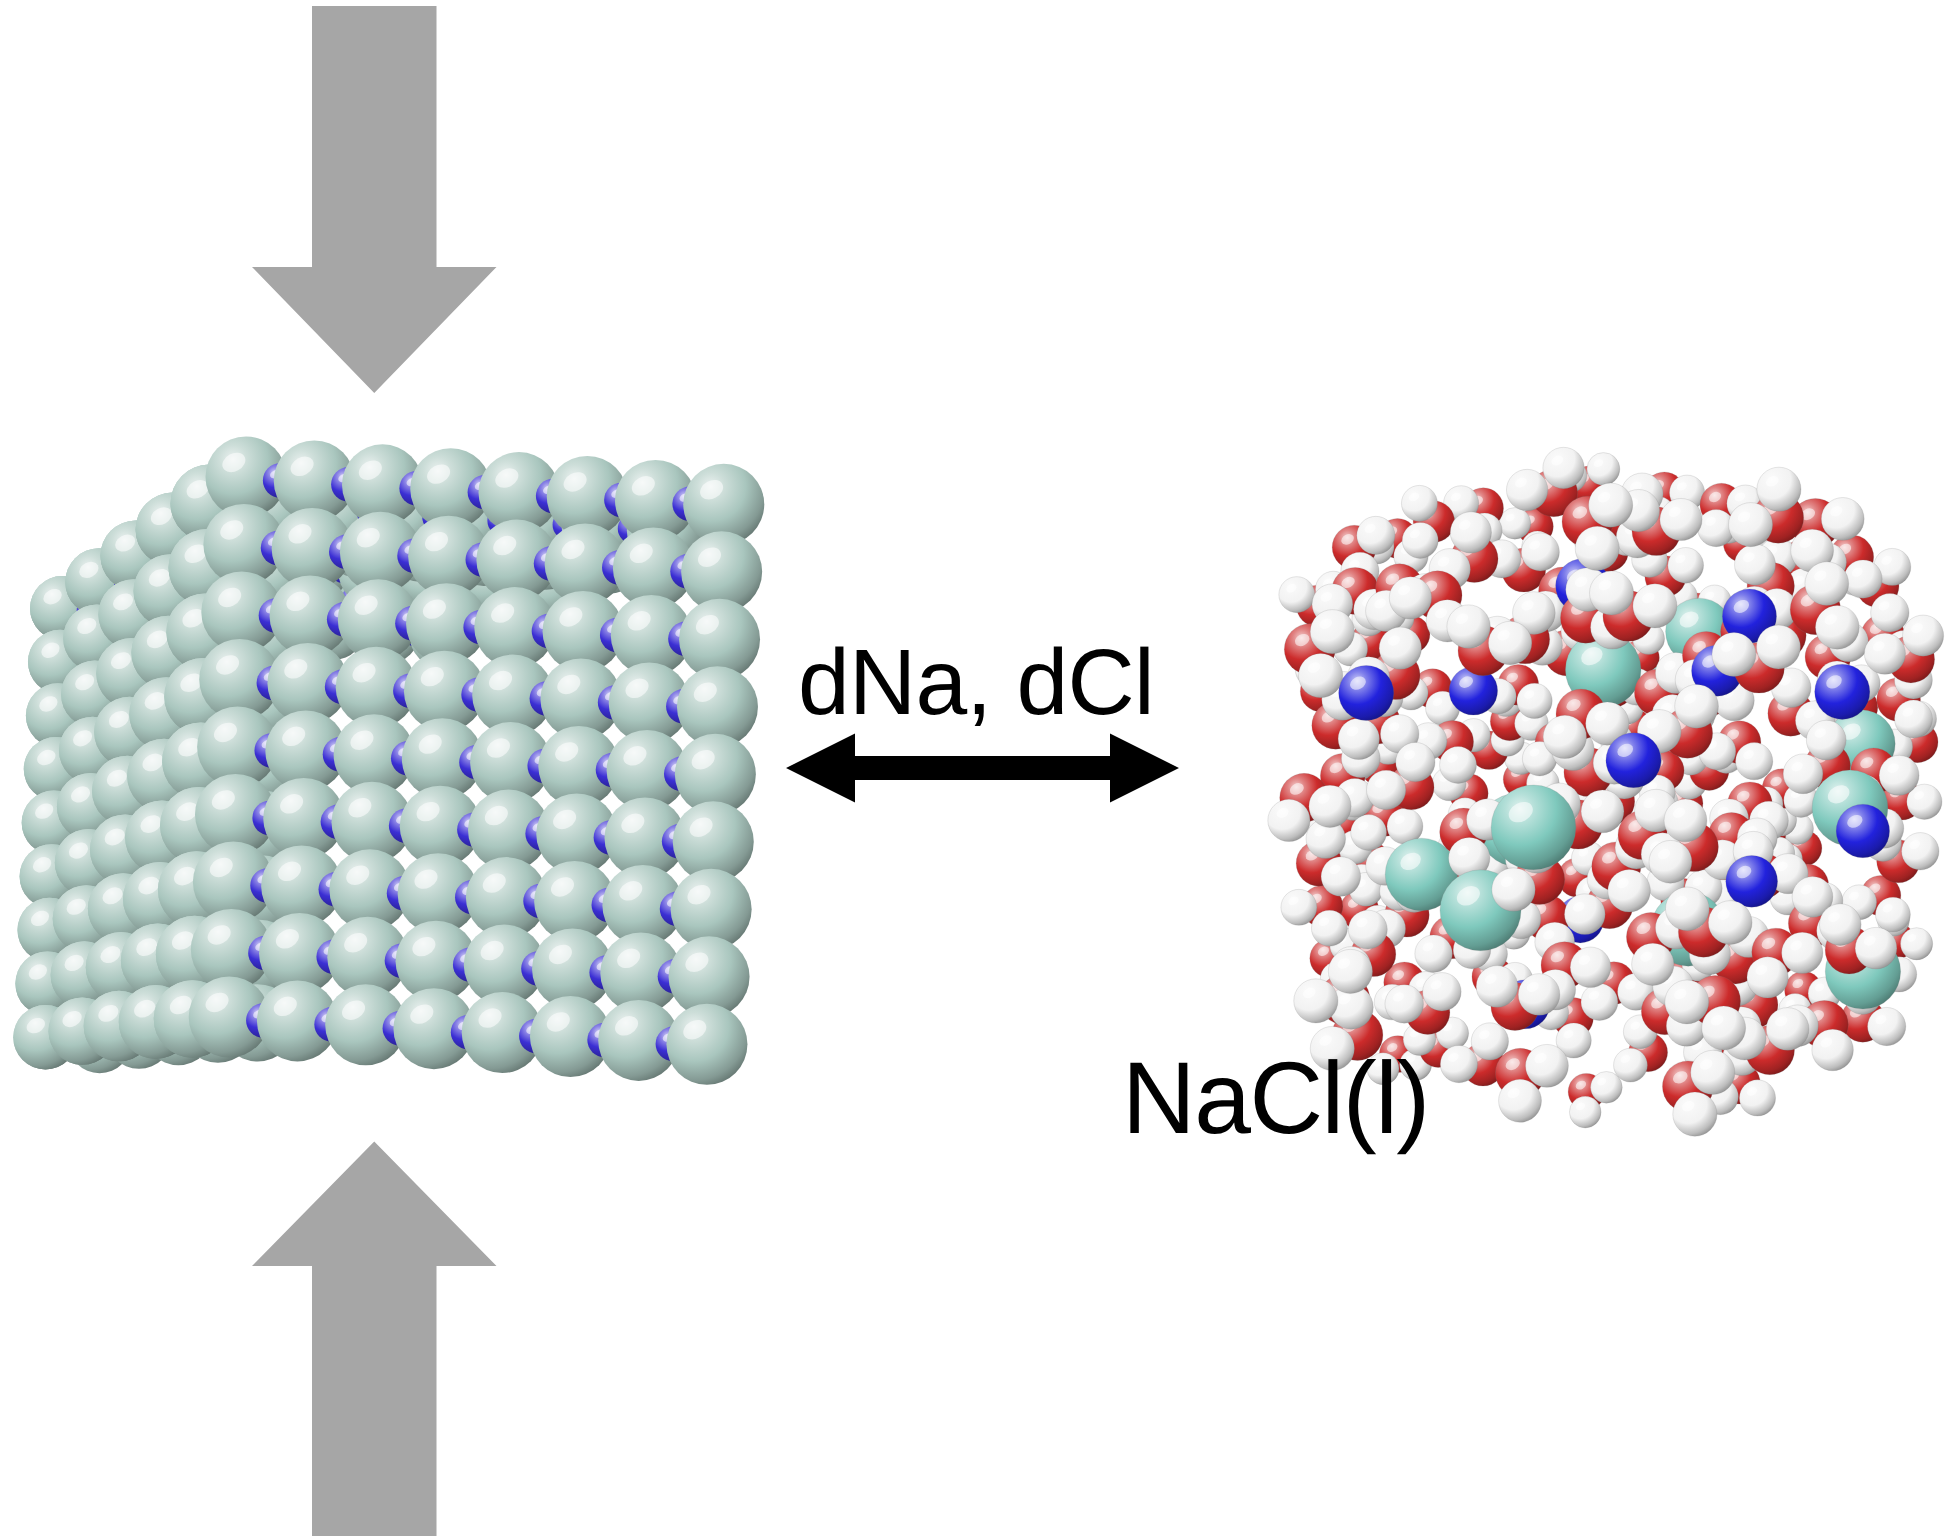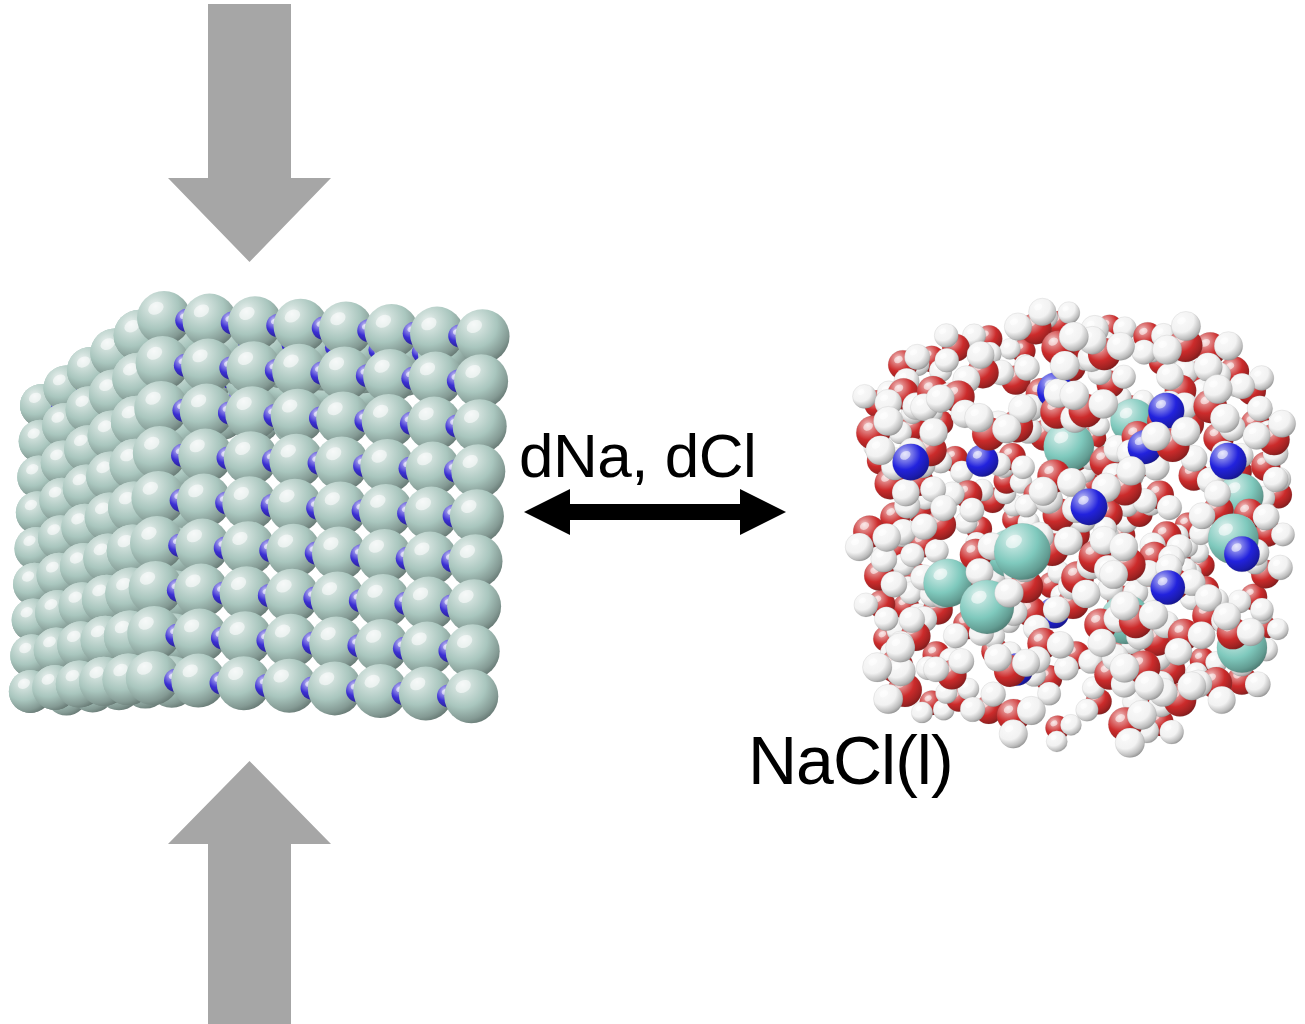--- a/index.html
+++ b/index.html
@@ -39,24 +39,23 @@
     left: 296px;
     top: 698px;
     font-size: 68px;
     letter-spacing: -1px;
   }
   #label-liquid {
     left: 748px;
     top: 698px;
     font-size: 68px;
     letter-spacing: -1px;
-    margin-top: 28px;
   }
   #label-transition {
-    left: 519px;
+    left: 532px;
     top: 425px;
     font-size: 62px;
     letter-spacing: -0.5px;
   }
   .sphere { }
 </style>
 </head>
 <body>
 
 <div id="stage">

